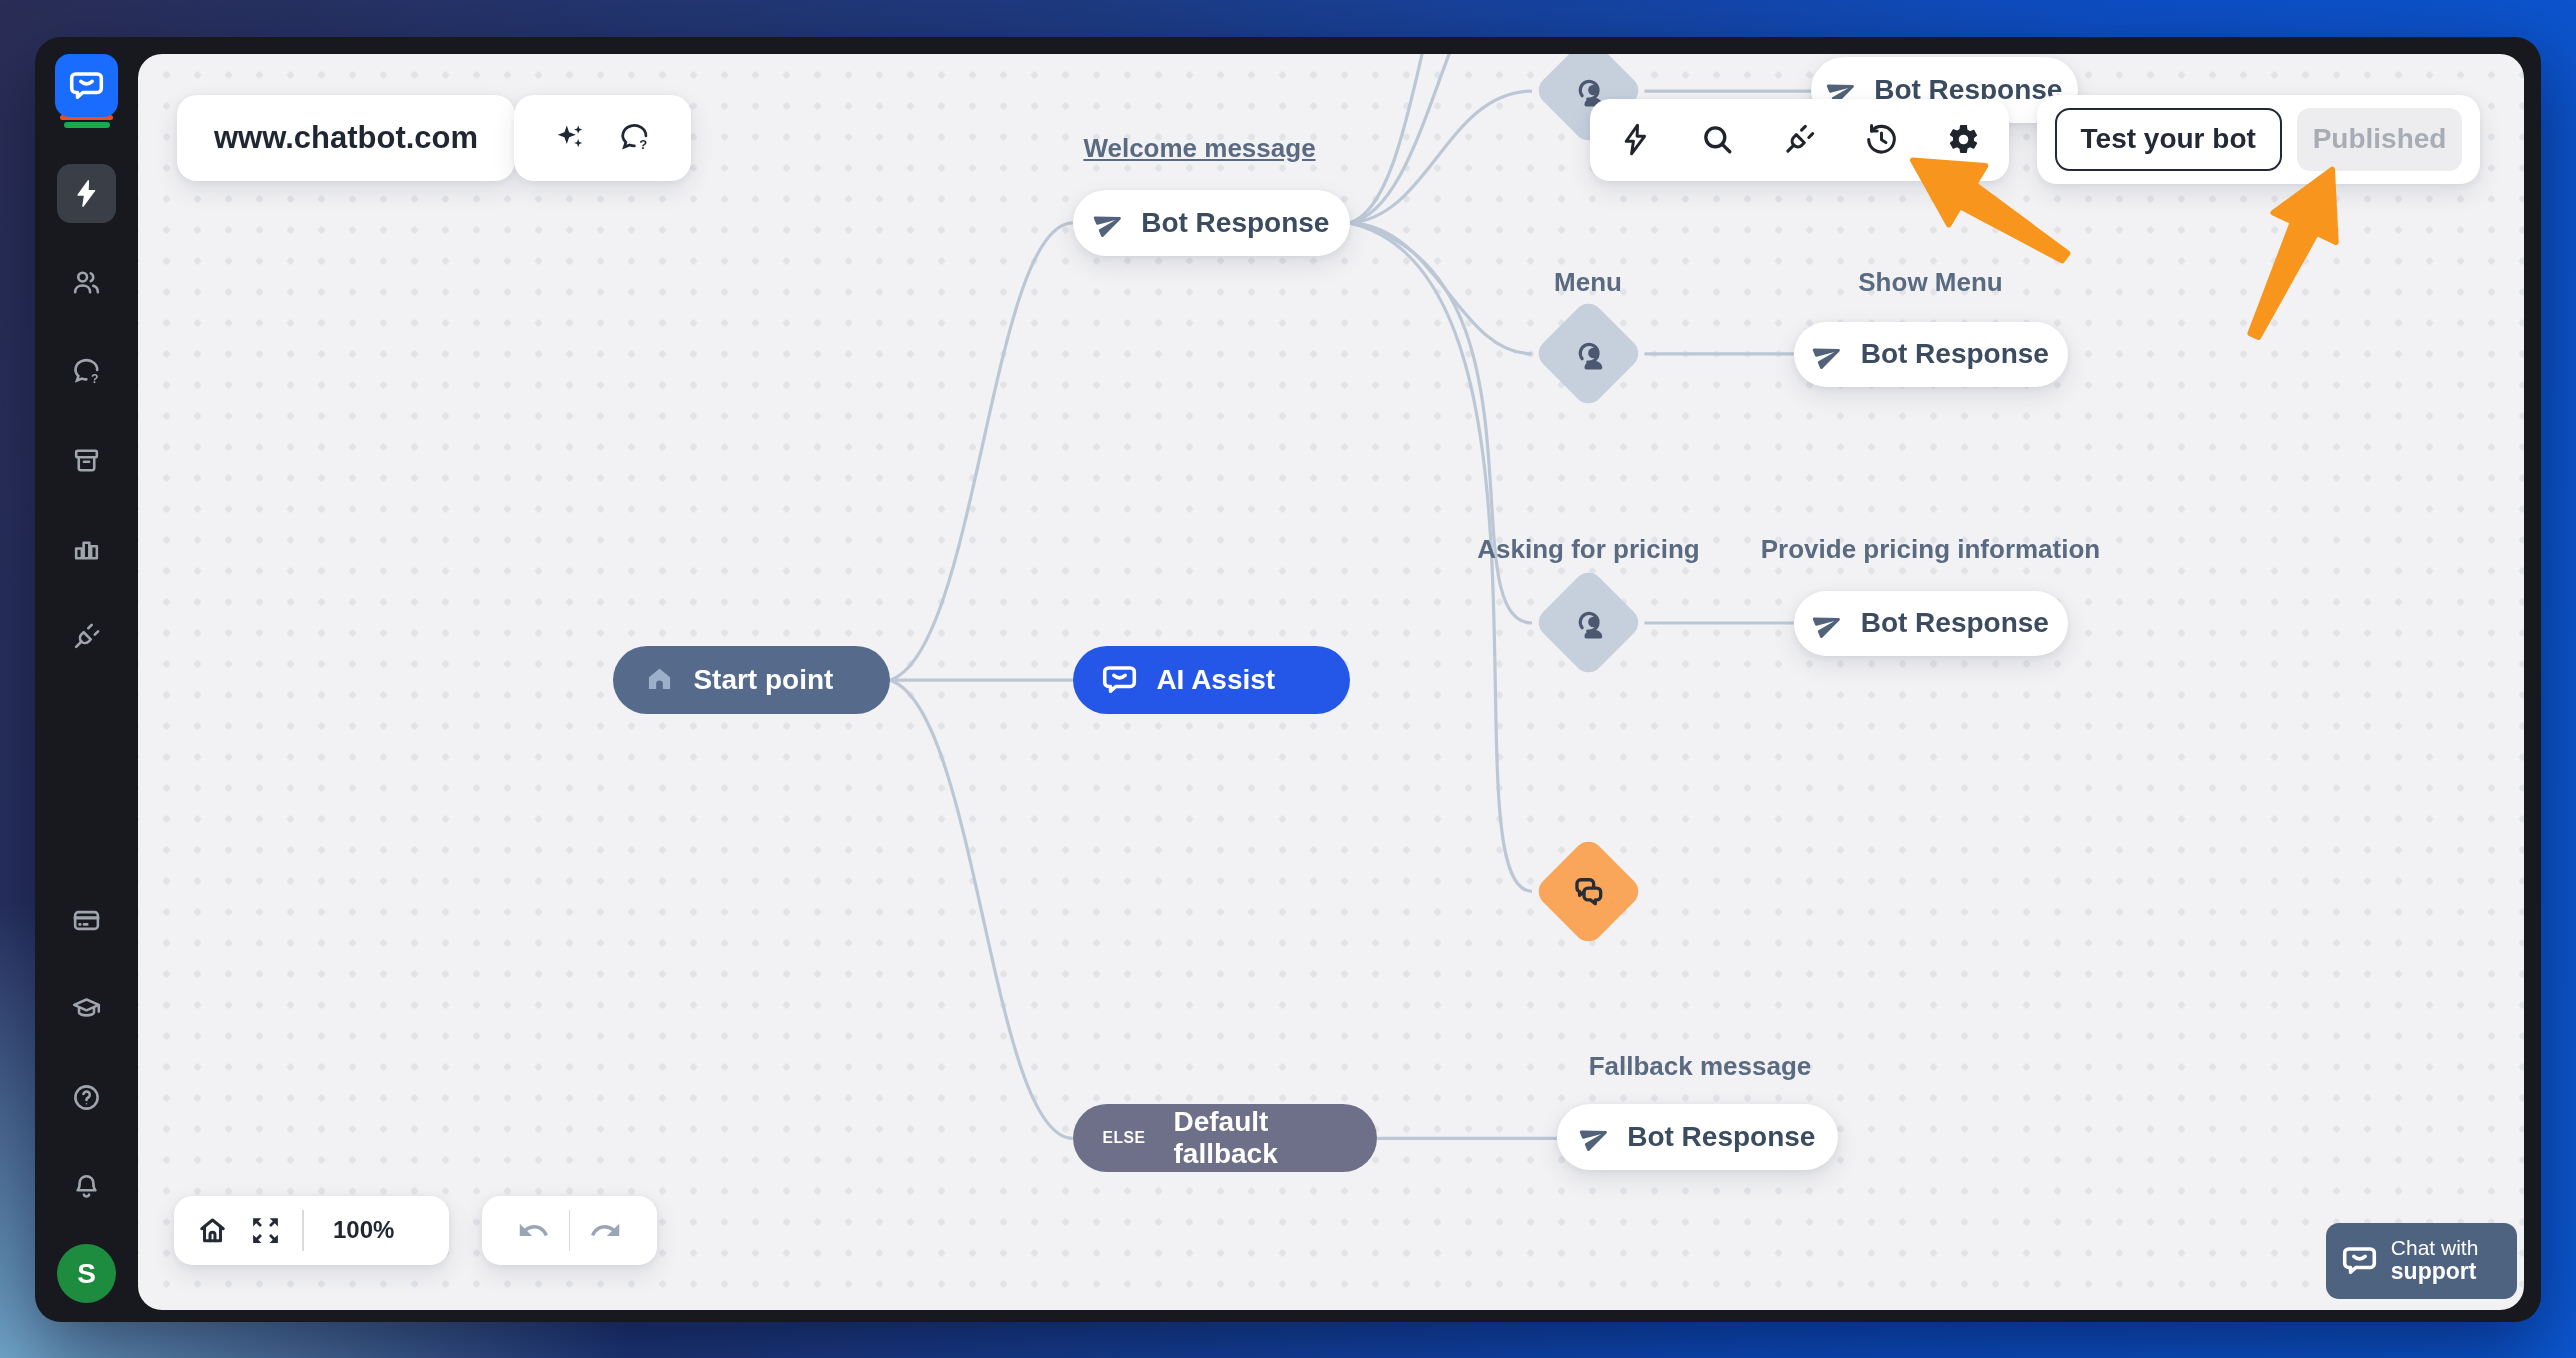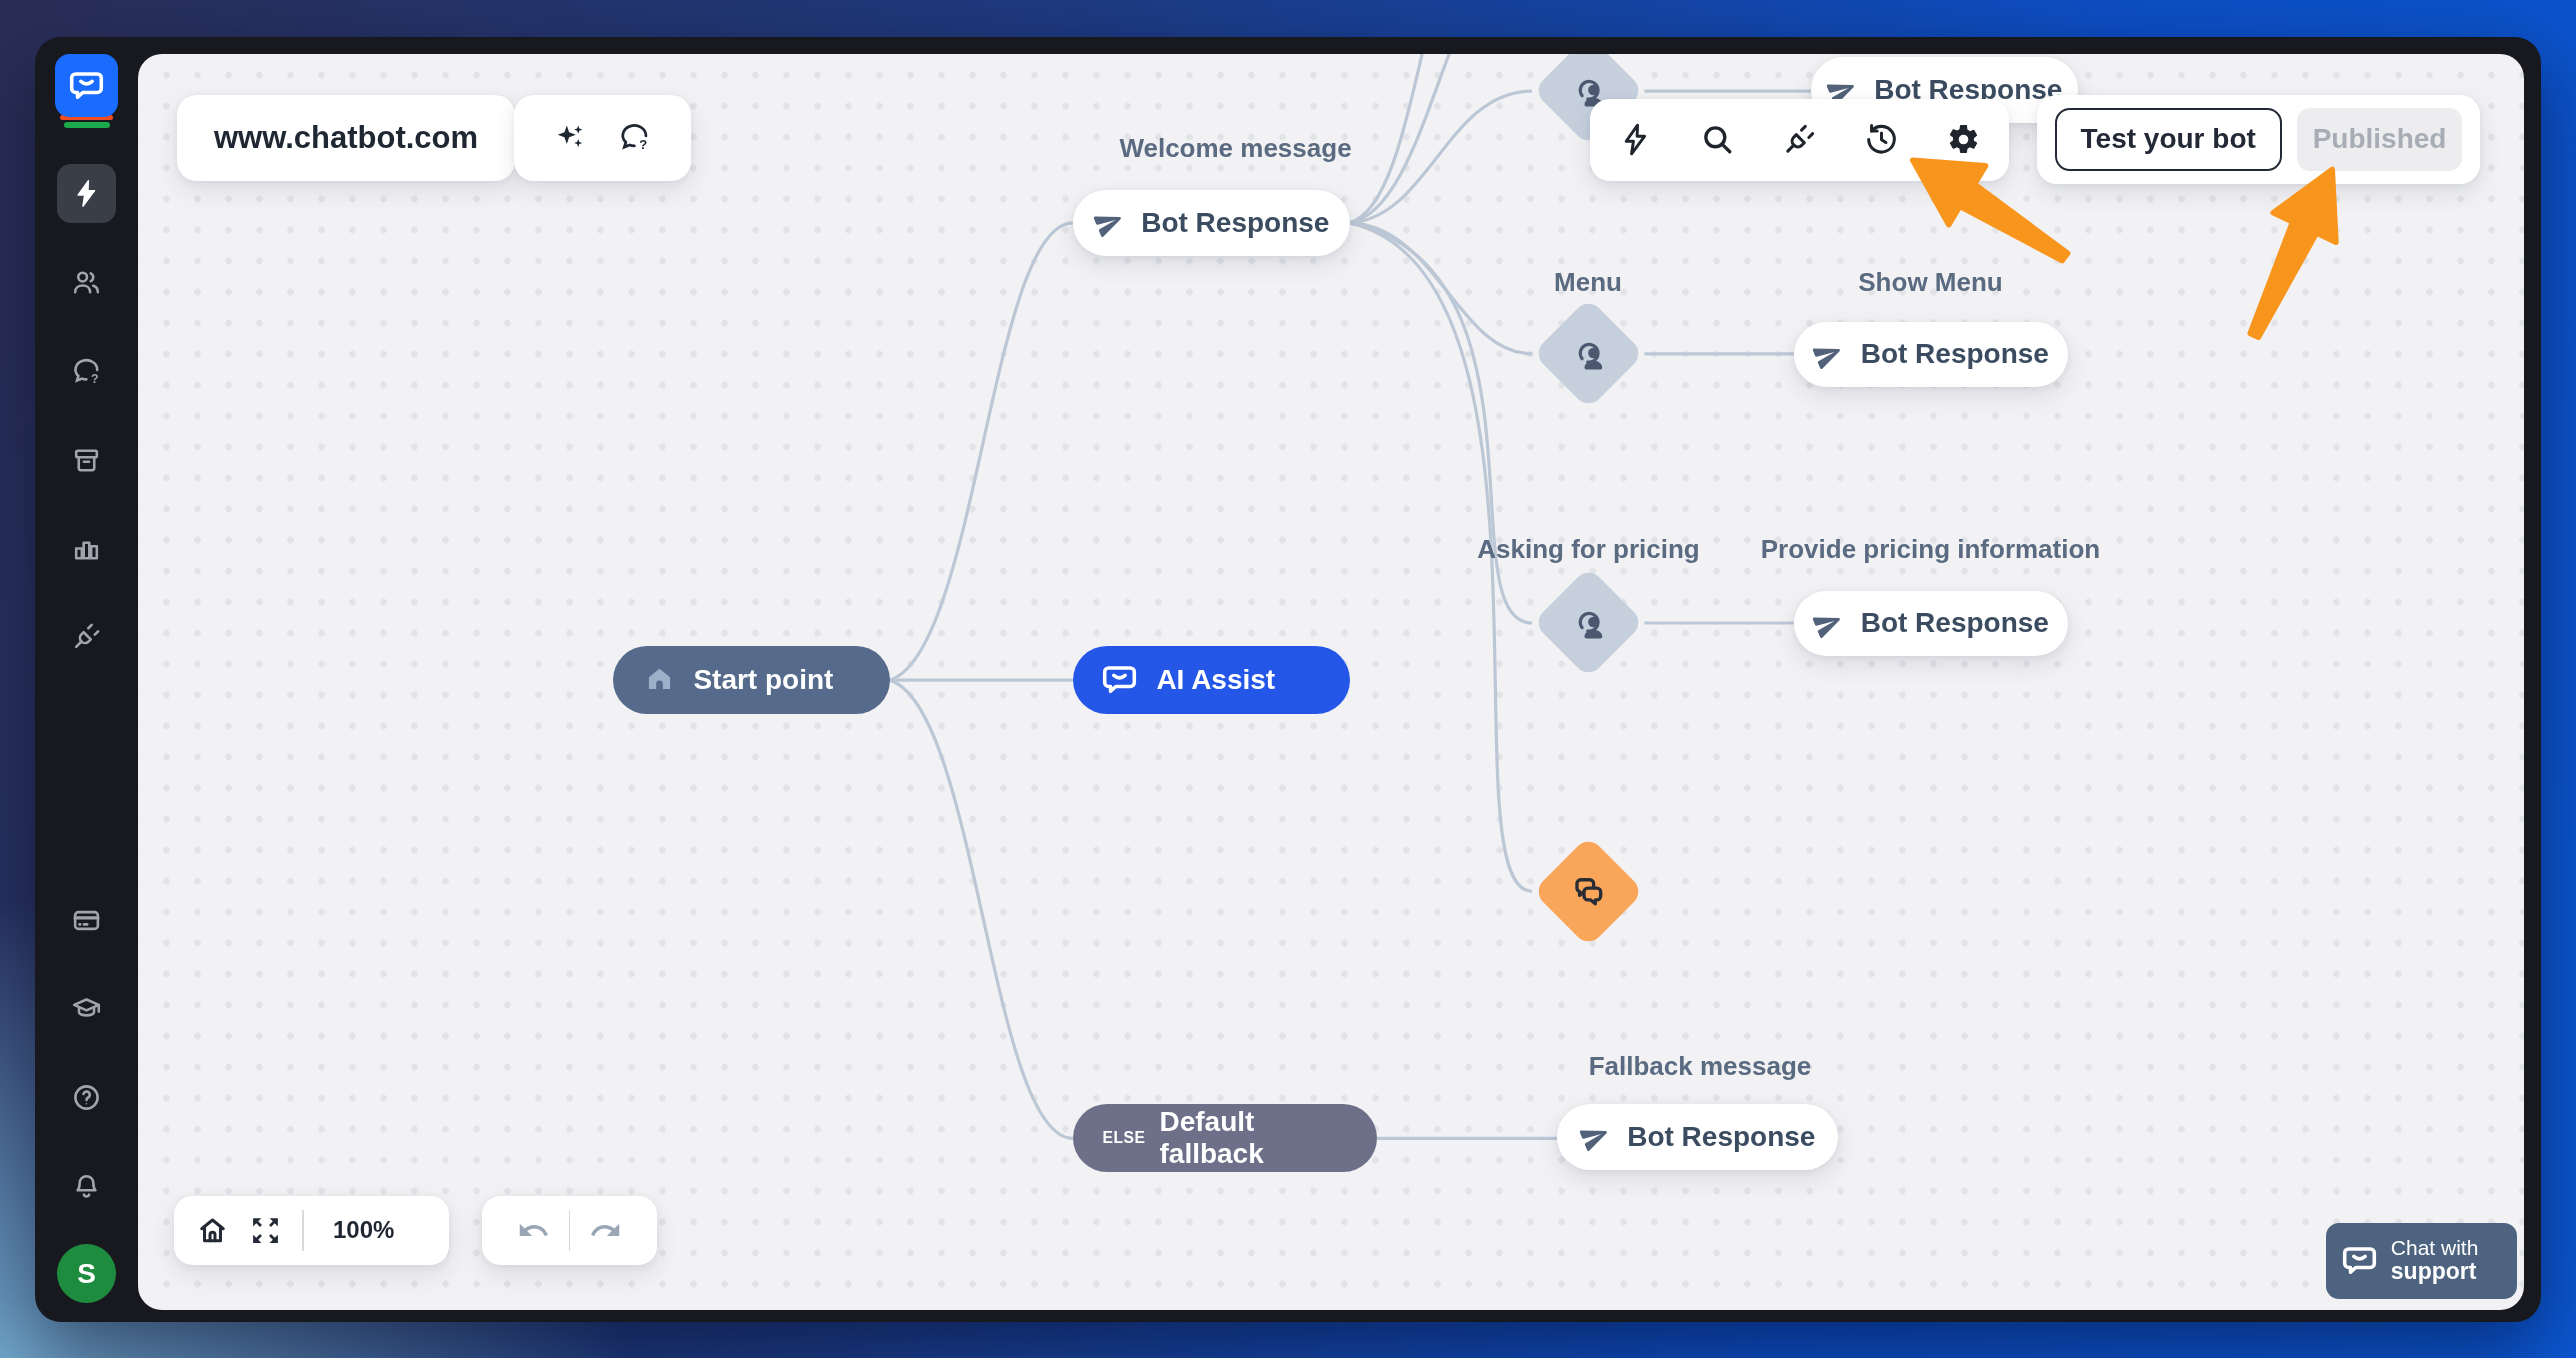--- a/index.html
+++ b/index.html
@@ -188,37 +188,37 @@
       <span>Bot Response</span>
     </div>
 
     <div class="pill" style="left:475px; top:592px; width:277px; height:68px; background:#566b8c; color:#fff; gap:18.4px; padding:0 31px;">
       <svg width="31" height="31" viewBox="0 0 24 24">
           <path d="M12 3.6 3.8 10.2V19.4h5.6v-4.1a2.6 2.6 0 0 1 5.2 0v4.1h5.6V10.2z" fill="#9cb0ca"></path>
         </svg>
       <span>Start point</span>
     </div>
 
-    <div class="caption" style="left:959px; top:79px; width:277px;">Welcome message</div>
+    <div class="caption" style="left:923px; top:79px; width:277px;text-decoration:underline;">Welcome message</div>
     <div class="pill white-pill" style="left:935px; top:136px; width:277px; height:66px;">
       <svg width="31" height="31" viewBox="0 0 24 24" style="transform:rotate(-22deg)">
           <path d="M3.4 20.4 20.85 12.92c.8-.34.8-1.5 0-1.84L3.4 3.6c-.66-.28-1.39.21-1.39.93L2 9.12c0 .5.37.93.87.99L17 12 2.87 13.88c-.5.07-.87.5-.87 1l.01 4.61c0 .72.73 1.2 1.39.91z" fill="#52627a"></path>
         </svg>
       <span>Bot Response</span>
     </div>
 
     <div class="pill" style="left:935px; top:592px; width:277px; height:68px; background:#2456e8; color:#fff; gap:18.4px; padding:0 28px;">
       <svg width="37" height="37" viewBox="0 0 24 24">
           <path d="M5 4.5h14a2.6 2.6 0 0 1 2.6 2.6v6.8a2.6 2.6 0 0 1-2.6 2.6H9.6l-3.4 3.1v-3.1H5a2.6 2.6 0 0 1-2.6-2.6V7.1A2.6 2.6 0 0 1 5 4.5z" fill="none" stroke="#fff" stroke-width="2.3" stroke-linejoin="round"></path>
           <path d="M8.3 9.3q3.7 3.2 7.4 0" fill="none" stroke="#fff" stroke-width="2.3" stroke-linecap="round"></path>
         </svg>
       <span>AI Assist</span>
     </div>
 
-    <div class="pill" style="left:935px; top:1050px; width:304px; height:68px; background:#6d7088; color:#fff; gap:14px; padding:0 29.5px;">
+    <div class="pill" style="left:935px; top:1050px; width:304px; height:68px; background:#6d7088; color:#fff; gap:28px; padding:0 29.5px;">
       <span style="font-size:15.7px; letter-spacing:0.5px;">ELSE</span>
       <span>Default fallback</span>
     </div>
     <div class="caption" style="left:1419px; top:997px; width:286px;">Fallback message</div>
     <div class="pill white-pill" style="left:1419px; top:1050px; width:281px; height:66px;">
       <svg width="31" height="31" viewBox="0 0 24 24" style="transform:rotate(-22deg)">
           <path d="M3.4 20.4 20.85 12.92c.8-.34.8-1.5 0-1.84L3.4 3.6c-.66-.28-1.39.21-1.39.93L2 9.12c0 .5.37.93.87.99L17 12 2.87 13.88c-.5.07-.87.5-.87 1l.01 4.61c0 .72.73 1.2 1.39.91z" fill="#52627a"></path>
         </svg>
       <span>Bot Response</span>
     </div>

